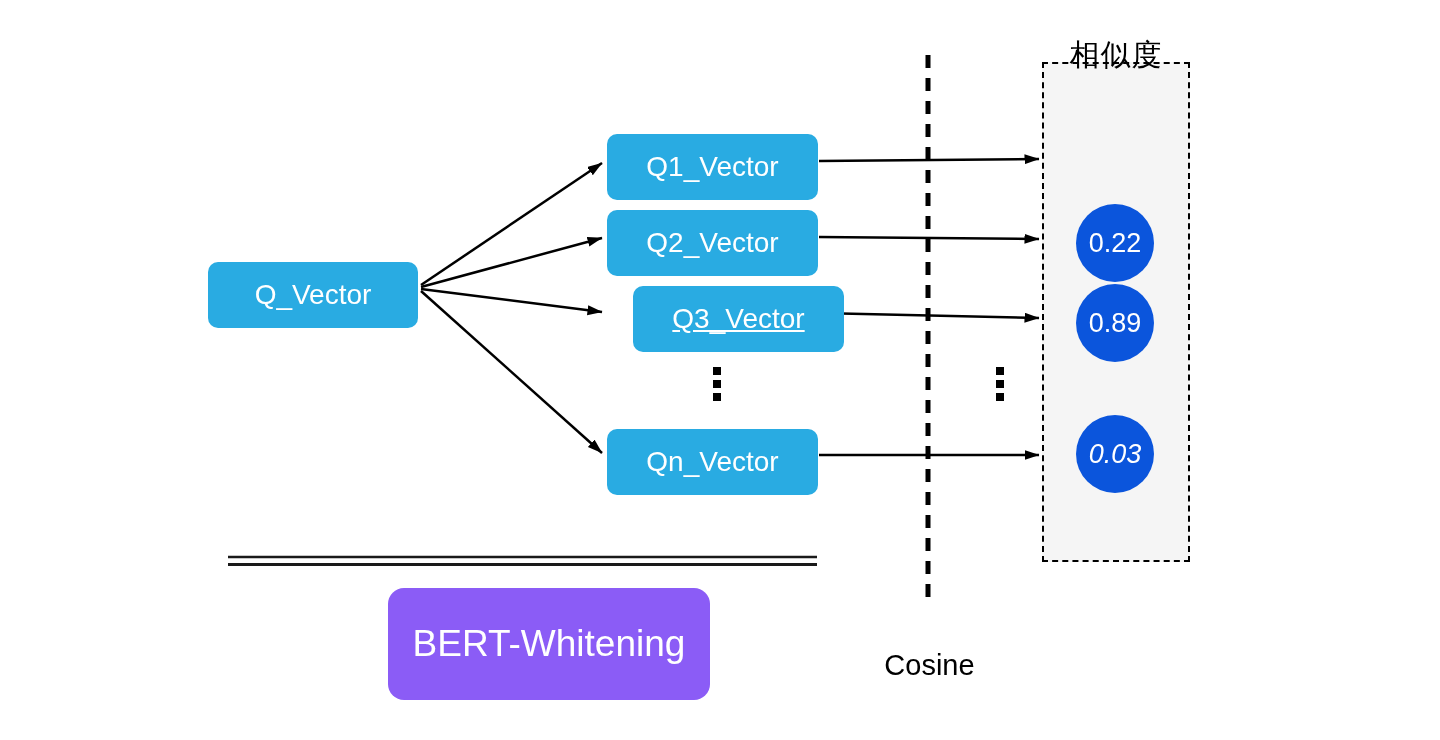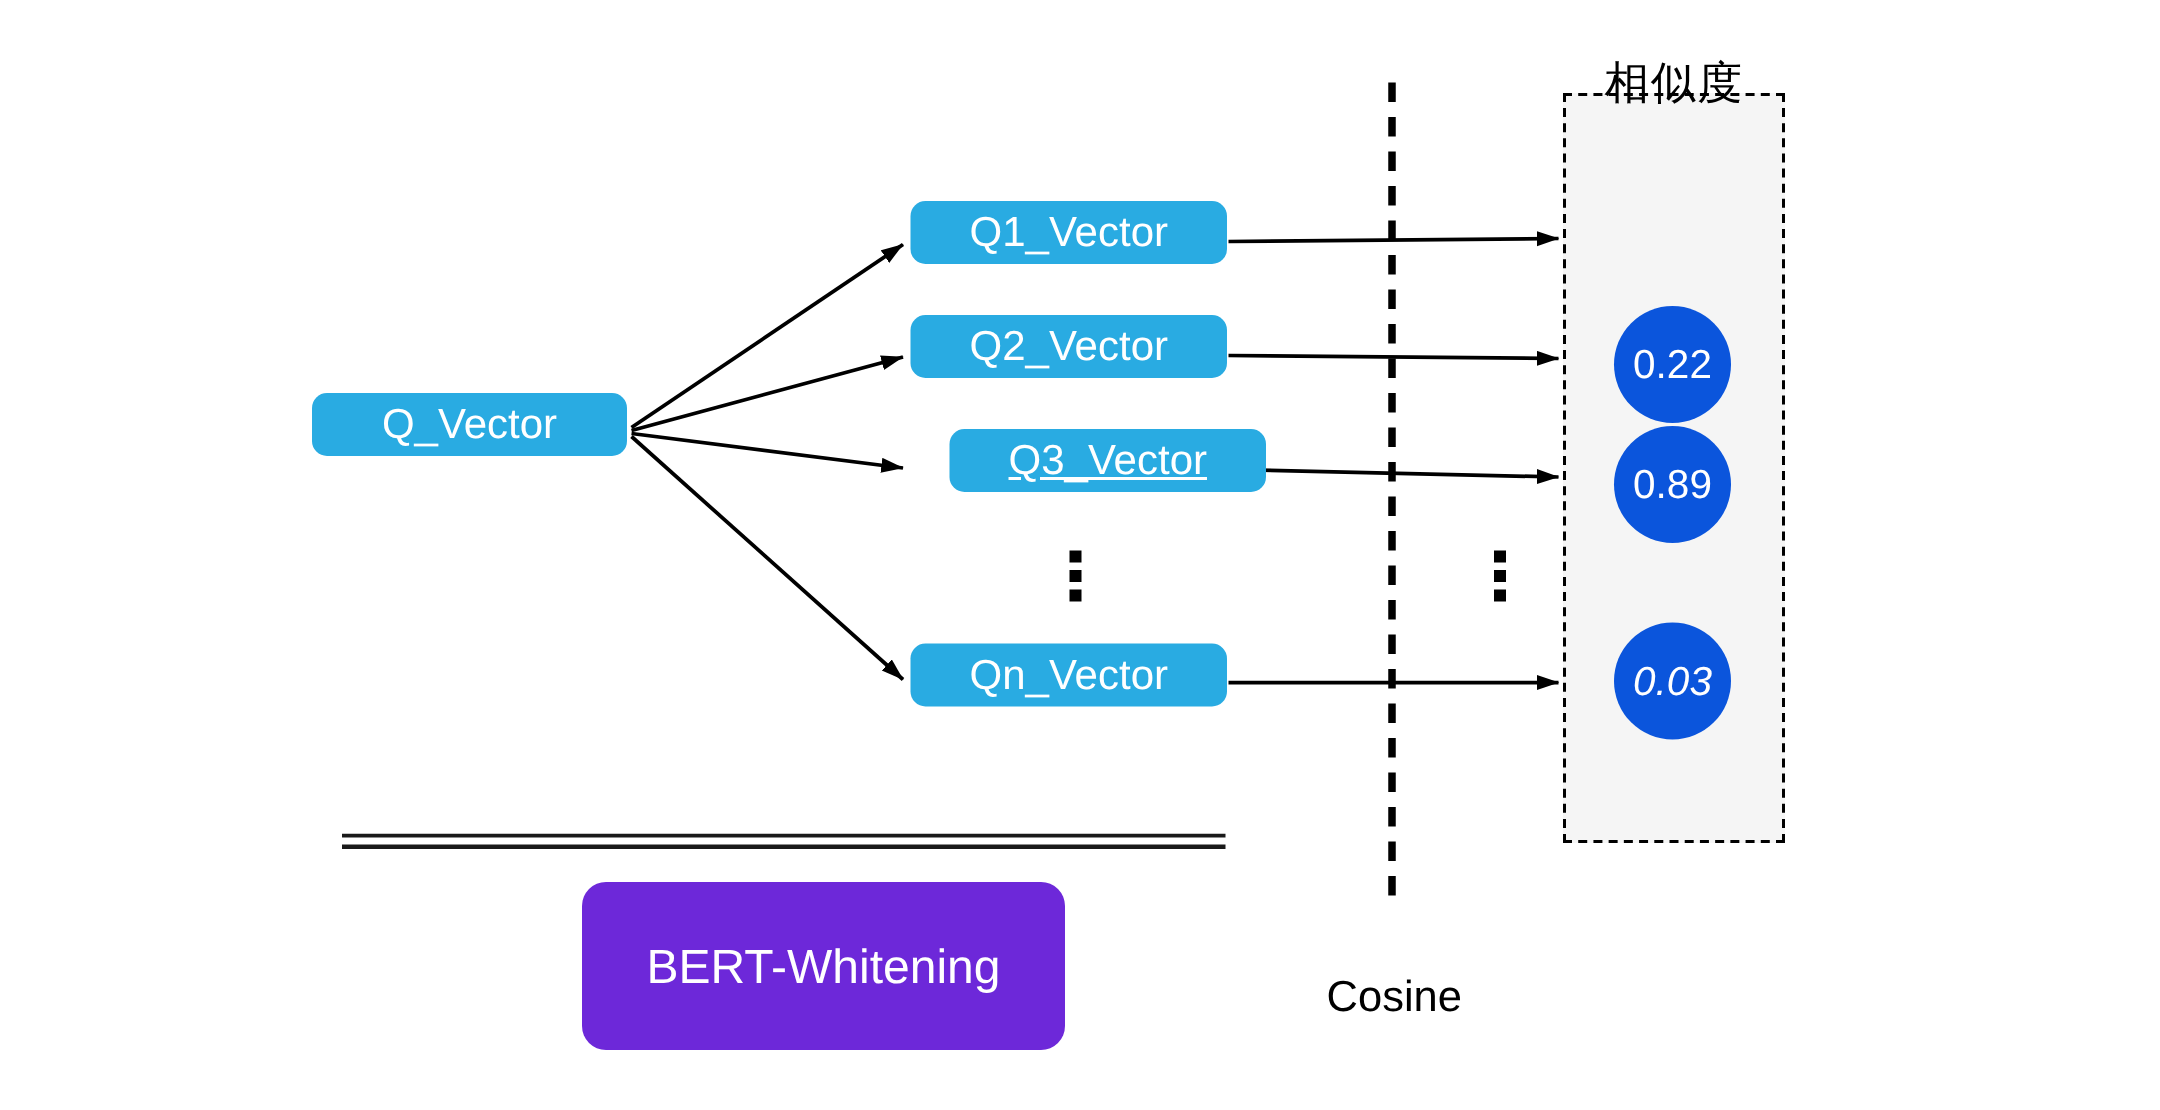--- a/index.html
+++ b/index.html
@@ -36,21 +36,21 @@
     width: 148px;
     text-align: center;
     font-size: 30px;
     color: #000000;
     letter-spacing: 1px;
     margin-top: 25px;
   }
   
   .qnode {
     position: absolute;
-    width: 211px; height: 42px;
+    width: 211px; height: 66px;
     background: #29ABE2;
     border-radius: 10px;
     color: #ffffff;
     font-size: 28px;
     display: flex;
     align-items: center;
     justify-content: center;
   }
   .node-source { left: 208px; top: 262px; width: 210px; }
   .node-q1 { left: 607px; top: 134px; }
@@ -96,24 +96,24 @@
     text-align: center;
     font-size: 29px;
     color: #000000;
     margin-top: 21px;
   }
   
   .method-node {
     position: absolute;
     left: 388px; top: 588px;
     width: 322px; height: 112px;
-    background: #6d28d9;
+    background: #8b5cf6;
     border-radius: 16px;
     color: #ffffff;
-    font-size: 32px;
+    font-size: 37px;
     display: flex;
     align-items: center;
     justify-content: center;
   }
 </style>
 </head>
 <body>
 
 <div class="canvas">
 

